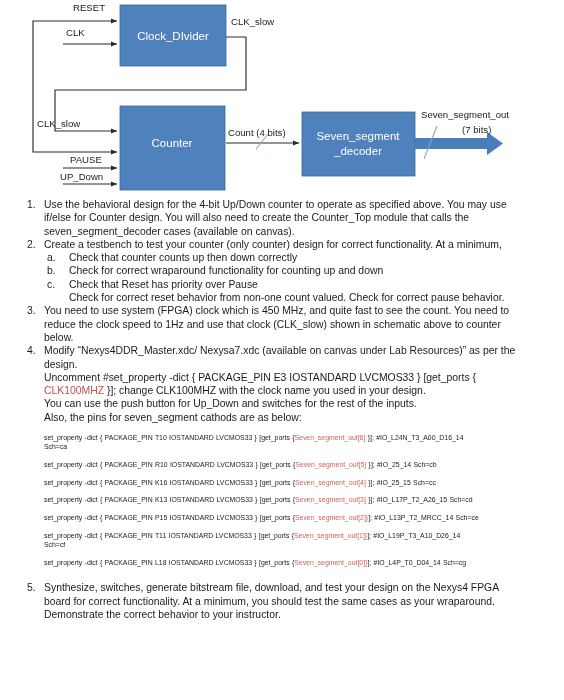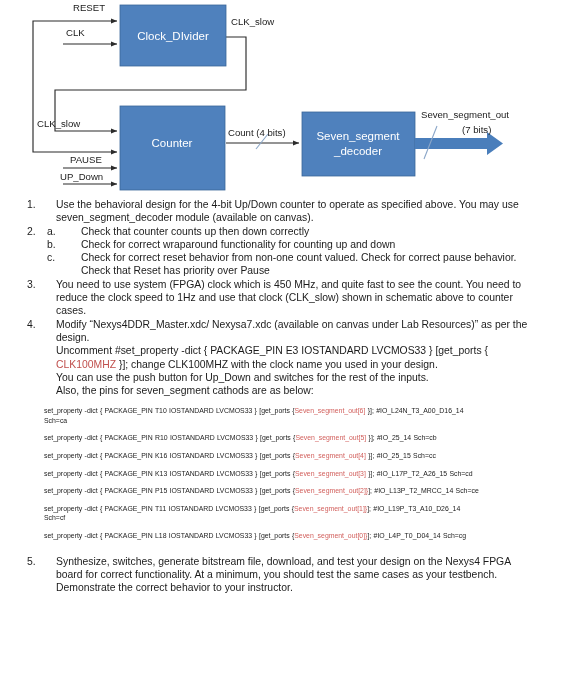--- a/index.html
+++ b/index.html
@@ -75,21 +75,21 @@
   }
   ol.main-list > li > .num {
     position: absolute;
     left: 27px;
     top: 0;
     width: 14px;
     text-align: left;
     font-size: 10.4px;
   }
   .item-body { display: block; }
-  .item-line { display: block; margin-left: 12px; }
+  .item-line { display: block; }
 
   ol.sub-list {
     list-style: none;
     margin: 0;
     padding: 0;
   }
   ol.sub-list > li {
     position: relative;
     padding-left: 25px;
     font-size: 10.4px;
@@ -178,51 +178,53 @@
   </svg>
 </div>
 
 <div id="doc">
   <ol class="main-list">
 
     <li>
       <span class="num">1.</span>
       <span class="item-body">
         <span class="item-line">Use the behavioral design for the 4-bit Up/Down counter to operate as specified above. You may use</span>
-        <span class="item-line">seven_segment_decoder module (available on canvas).</span>
+        <span class="item-line">if/else for Counter design. You will also need to create the Counter_Top module that calls the</span>
+        <span class="item-line">seven_segment_decoder cases (available on canvas).</span>
       </span>
     </li>
 
     <li>
       <span class="num">2.</span>
       <span class="item-body">
+        <span class="item-line">Create a testbench to test your counter (only counter) design for correct functionality. At a minimum,</span>
       </span>
       <ol class="sub-list">
         <li>
           <span class="subnum">a.</span>
           <span class="item-line">Check that counter counts up then down correctly</span>
         </li>
         <li>
           <span class="subnum">b.</span>
           <span class="item-line">Check for correct wraparound functionality for counting up and down</span>
         </li>
         <li>
           <span class="subnum">c.</span>
+          <span class="item-line">Check that Reset has priority over Pause</span>
           <span class="item-line">Check for correct reset behavior from non-one count valued. Check for correct pause behavior.</span>
-          <span class="item-line">Check that Reset has priority over Pause</span>
         </li>
       </ol>
     </li>
 
     <li>
       <span class="num">3.</span>
       <span class="item-body">
         <span class="item-line">You need to use system (FPGA) clock which is 450 MHz, and quite fast to see the count. You need to</span>
         <span class="item-line">reduce the clock speed to 1Hz and use that clock (CLK_slow) shown in schematic above to counter</span>
-        <span class="item-line">cases.</span>
+        <span class="item-line">below.</span>
       </span>
     </li>
 
     <li>
       <span class="num">4.</span>
       <span class="item-body">
         <span class="item-line">Modify “Nexys4DDR_Master.xdc/ Nexysa7.xdc (available on canvas under Lab Resources)” as per the</span>
         <span class="item-line">design.</span>
         <span class="item-line">Uncomment #set_property -dict { PACKAGE_PIN E3    IOSTANDARD LVCMOS33 } [get_ports {</span>
         <span class="item-line"><span class="red">CLK100MHZ</span><span> }]; change CLK100MHZ with the clock name you used in your design.</span></span>
@@ -253,18 +255,18 @@
   </div>
 
   <div class="gap-sm"></div>
 
   <ol class="main-list">
 
     <li>
       <span class="num">5.</span>
       <span class="item-body">
         <span class="item-line">Synthesize, switches, generate bitstream file, download, and test your design on the Nexys4 FPGA</span>
-        <span class="item-line">board for correct functionality. At a minimum, you should test the same cases as your testbench.</span>
+        <span class="item-line">board for correct functionality. At a minimum, you should test the same cases as your wraparound.</span>
         <span class="item-line">Demonstrate the correct behavior to your instructor.</span>
       </span>
     </li>
   </ol>
 </div>
 
 </body></html>

